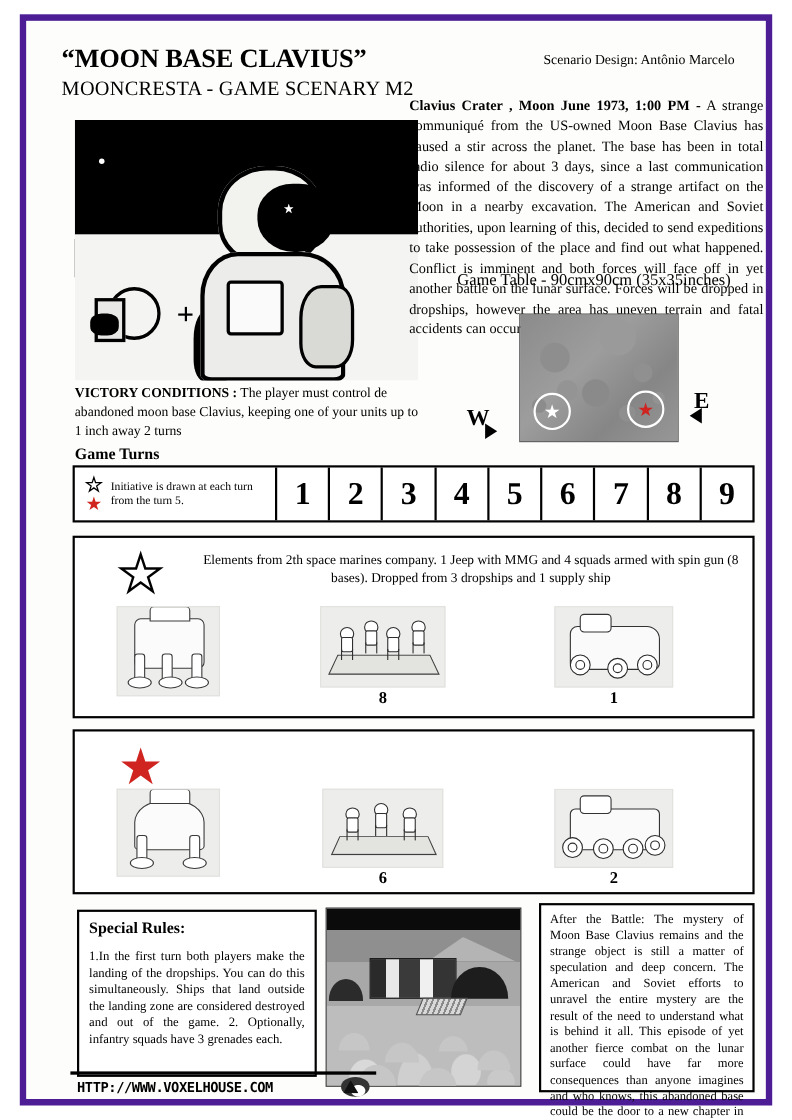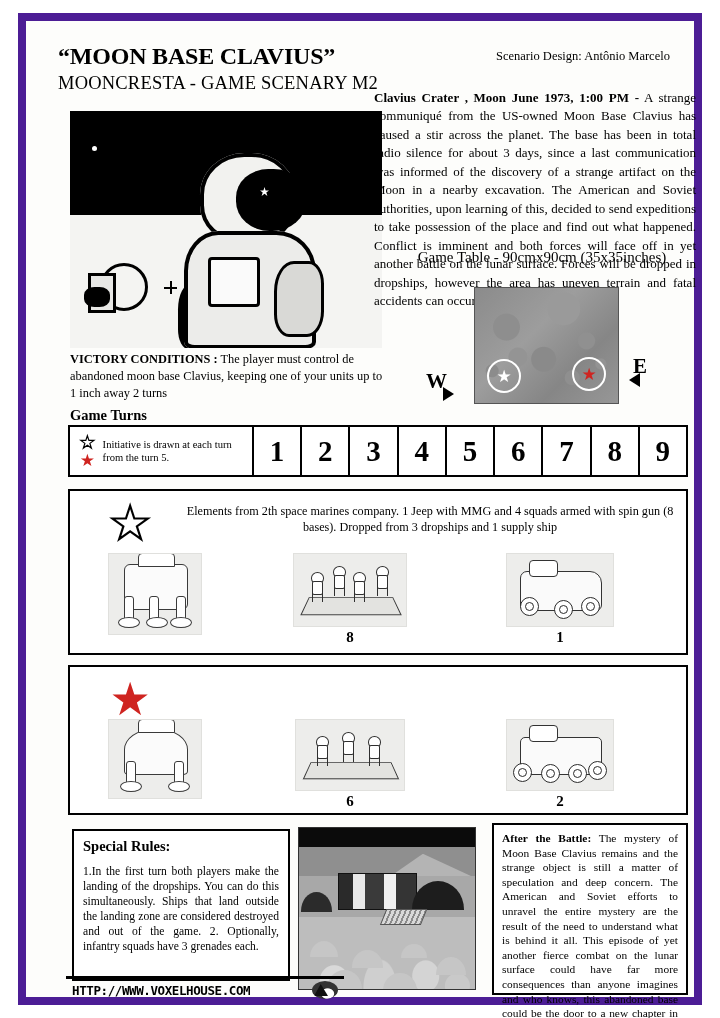--- a/index.html
+++ b/index.html
@@ -17,21 +17,21 @@
     left: 0; top: 0;
     width: 720px; height: 1018px;
     background: #ffffff;
     box-sizing: border-box;
   }
   
   .outer-frame {
     position: absolute;
     left: 18px; top: 13px;
     width: 684px; height: 992px;
-    border: 8px solid #4c1d95;
+    border: 6px solid #4c1d95;
     box-sizing: border-box;
     background: #fff;
   }
   .inner-sheet {
     position: absolute;
     left: 0; top: 0; right: 0; bottom: 0;
     background: #fdfdfb;
   }
 
   
@@ -501,21 +501,21 @@
     left: 466px; top: 802px;
     width: 196px; height: 172px;
     border: 2px solid #000;
     box-sizing: border-box;
     padding: 6px 8px;
     background: #fff;
     font-size: 11.4px;
     line-height: 1.28;
     text-align: justify;
   }
-  .after-battle b { font-weight: bold; }
+  .after-battle b { font-weight: normal; }
 
   .footer-url {
     position: absolute;
     left: 46px; top: 962px;
     font-family: "DejaVu Sans Mono", monospace;
     font-size: 12.5px;
     font-weight: bold;
     letter-spacing: -0.4px;
   }
   .footer-rule {

